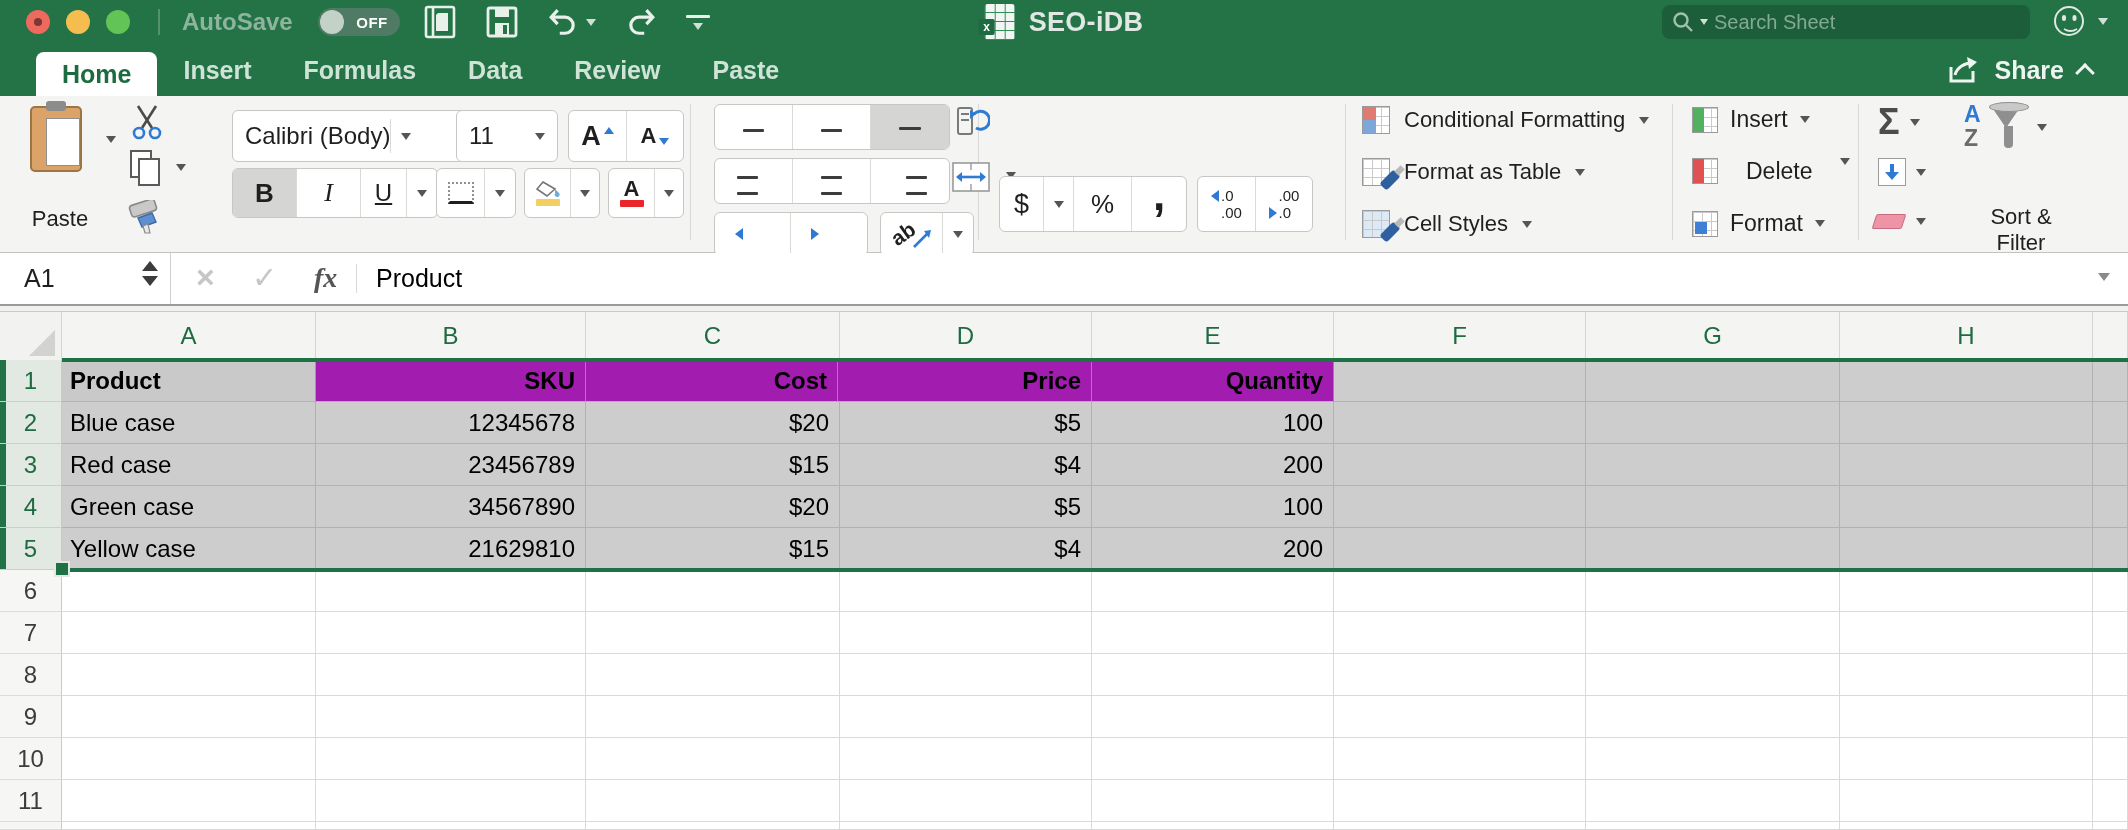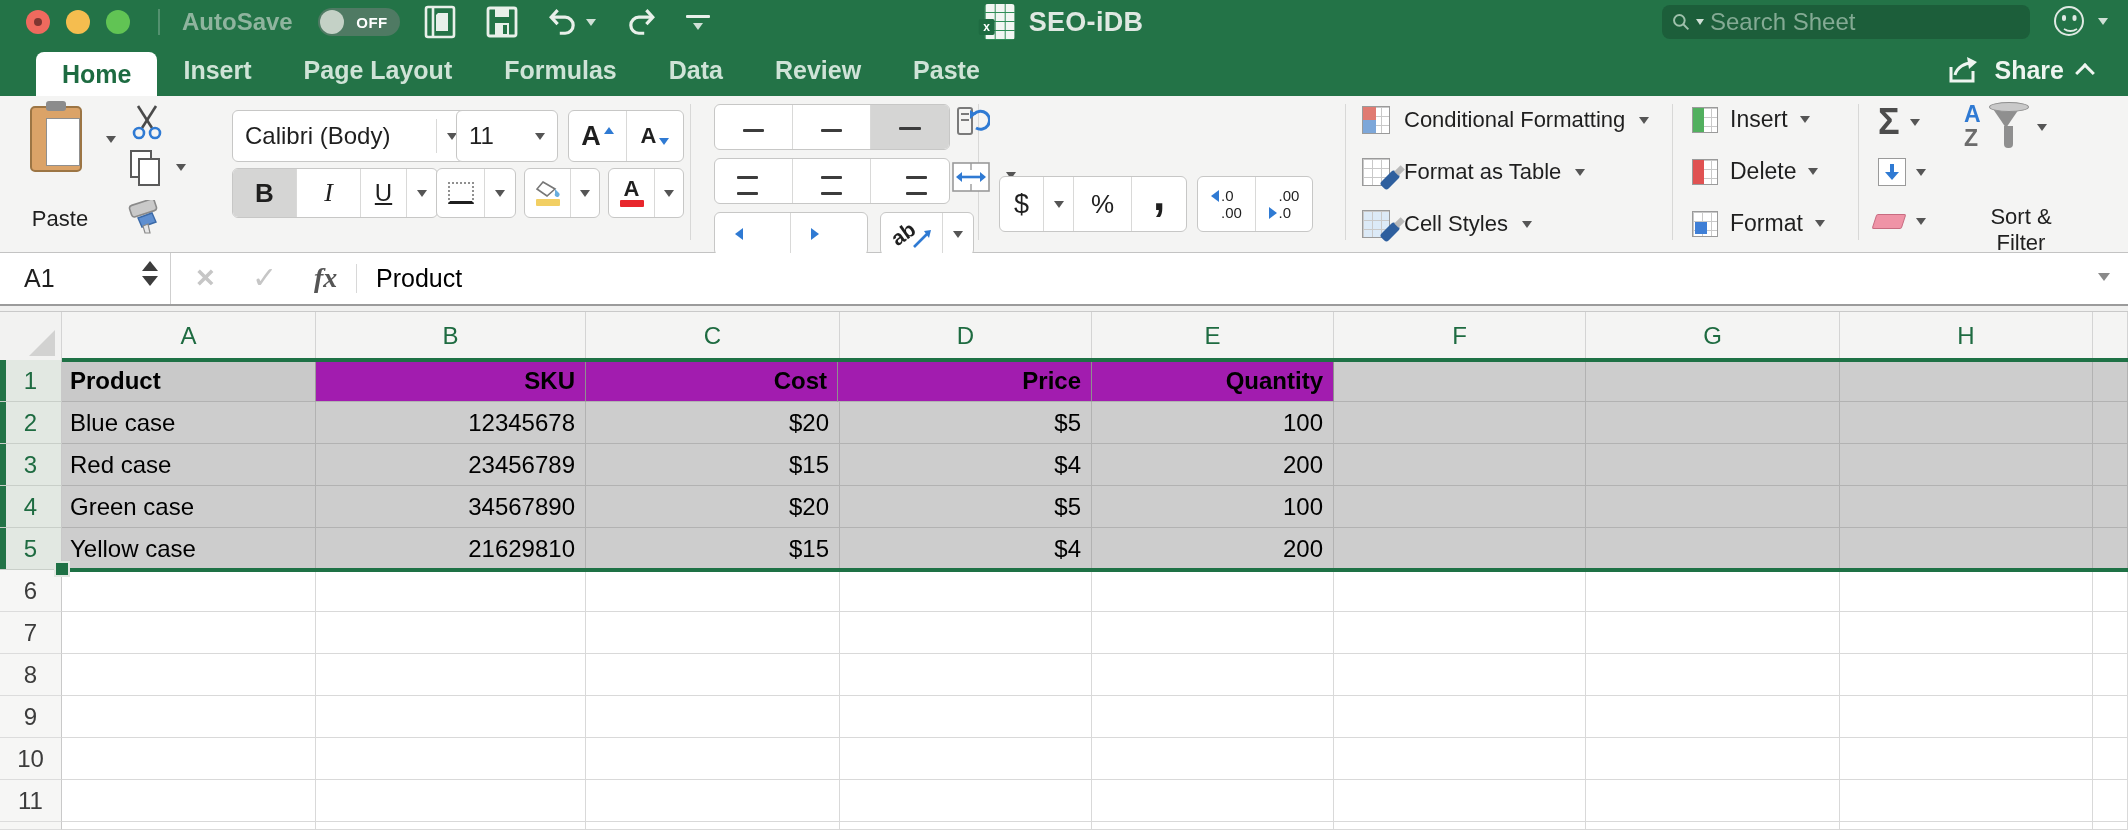--- a/index.html
+++ b/index.html
@@ -26,21 +26,21 @@
   .tri.up{transform:rotate(180deg)}
   .title-center{position:absolute;left:50%;top:0;height:44px;transform:translateX(-50%);display:flex;align-items:center;gap:14px}
   .xlicon{width:30px;height:36px;background:#f2f6f3;border-radius:3px;position:relative;
     background-image:linear-gradient(#2f8d57 1.5px,transparent 1.5px),linear-gradient(90deg,#2f8d57 1.5px,transparent 1.5px);
     background-size:10px 9px;background-position:0 8px}
   .xlbadge{position:absolute;left:-6px;bottom:5px;width:16px;height:16px;background:#1e6b41;color:#fff;
     font-size:12px;font-weight:700;text-align:center;line-height:16px;border-radius:2px}
   .doc-title{color:#dfe8e2;font-size:27px;font-weight:600;letter-spacing:.3px}
   .searchbox{position:absolute;left:1662px;top:5px;width:368px;height:34px;border-radius:8px;background:#1c5e3a;
     display:flex;align-items:center;padding:0 10px;gap:6px}
-  .searchbox input{flex:1;background:transparent;border:none;outline:none;font-size:24px;color:#cfe0d6;font-family:inherit}
+  .searchbox input{flex:1;background:transparent;border:none;outline:none;font-size:20px;color:#cfe0d6;font-family:inherit}
   .searchbox input::placeholder{color:#84aa94}
   .smiley{position:absolute;left:2054px;top:6px;width:30px;height:30px;border:2.4px solid #dfe9e3;border-radius:50%}
   .smiley::before{content:"";position:absolute;left:6px;top:7px;width:3.6px;height:6px;background:#dfe9e3;border-radius:2px;box-shadow:10.5px 0 0 #dfe9e3}
   .smiley::after{content:"";position:absolute;left:5px;top:9px;width:15px;height:11px;border:2.4px solid transparent;border-bottom-color:#dfe9e3;border-radius:50%}
   .smiley-dd{position:absolute;left:2098px;top:18px}
   
   .tabrow{position:relative;width:2128px;height:52px;background:#237347;display:flex;align-items:flex-end}
   .tabs{display:flex;align-items:flex-end;margin-left:36px;gap:0}
   .tab{color:#cfe3d7;font-size:25px;font-weight:600;padding:0 26px;height:52px;line-height:52px}
   .tab.active{background:#fff;color:#1d6b41;font-weight:700;border-radius:8px 8px 0 0;height:44px;line-height:44px}
@@ -185,21 +185,20 @@
     <input type="text" placeholder="Search Sheet" style="">
   </div>
   <div class="smiley"></div>
   <span class="tri lt sm smiley-dd"></span>
 </div>
 
 <div class="tabrow">
   <div class="tabs">
     <div class="tab active">Home</div>
     <div class="tab">Insert</div>
-    <div class="tab">Page Layout</div>
     <div class="tab">Formulas</div>
     <div class="tab">Data</div>
     <div class="tab">Review</div>
     <div class="tab">Paste</div>
   </div>
   <div class="share">
     <svg width="34" height="30" viewBox="0 0 34 30">
       <path d="M4 12 v14 h22 v-10" fill="none" stroke="#eef5f0" stroke-width="3"></path>
       <path d="M8 20 C10 12 18 8 25 8" fill="none" stroke="#eef5f0" stroke-width="3"></path>
       <path d="M20 2 L30 7 L22 14 Z" fill="#eef5f0"></path>
@@ -231,21 +230,21 @@
   </svg>
   <div class="abs" style="left:130px;top:54px;width:22px;height:28px;border:2px solid #5a5a5a;background:#fff"></div>
   <div class="abs" style="left:138px;top:62px;width:22px;height:28px;border:2px solid #5a5a5a;background:#fff"></div>
   <span class="tri sm abs" style="left:176px;top:68px"></span>
   <svg class="abs" style="left:126px;top:104px" width="36" height="34" viewBox="0 0 36 34">
     <rect x="4" y="2" width="26" height="12" rx="3" fill="#c9c9c9" stroke="#8a8a8a" stroke-width="1.6" transform="rotate(-18 17 8)"></rect>
     <path d="M12 18 L26 13 L30 22 L16 27 Z" fill="#5f8fd0" stroke="#3b6aa8" stroke-width="1.4"></path>
     <path d="M17 26 L22 24 L24 33 L19 33 Z" fill="#e8e8e8" stroke="#8a8a8a" stroke-width="1.2"></path>
   </svg>
 
-  <div class="btn abs" style="left:232px;top:14px;width:238px;height:52px;justify-content:space-between;padding:11px 12px">
+  <div class="btn abs" style="left:232px;top:14px;width:238px;height:52px;justify-content:flex-start;padding:11px 12px">
     <span style="font-size:24px;color:#1f1f1f">Calibri (Body)</span>
     <span style="display:flex;align-items:center;gap:0">
         <span style="width:1px;height:34px;background:#d9d9d8;margin-right:10px"></span>
         <span class="tri sm"></span>
       </span>
   </div>
   <div class="btn abs" style="left:456px;top:14px;width:102px;height:52px;justify-content:space-between;padding:0 12px">
     <span style="font-size:24px;color:#1f1f1f">11</span>
     <span class="tri sm"></span>
   </div>
@@ -458,21 +457,21 @@
       <span class="tri sm"></span>
   </div>
 
   <div class="abs" style="left:1692px;top:10px;display:flex;align-items:center;gap:12px">
     <div class="grid-ic" style="width:26px;height:26px">
         <div class="col-green"></div>
       </div>
     <span class="rlabel" style="font-size:23px">Insert</span>
       <span class="tri sm"></span>
   </div>
-  <div class="abs" style="left:1692px;top:62px;display:flex;align-items:center;gap:12px">
+  <div class="abs" style="left:1692px;top:62px;display:flex;gap:28px">
     <div class="grid-ic" style="width:26px;height:26px">
         <div class="col-red"></div>
       </div>
     <span class="rlabel" style="font-size:23px">Delete</span>
       <span class="tri sm"></span>
   </div>
   <div class="abs" style="left:1692px;top:114px;display:flex;align-items:center;gap:12px">
     <div class="grid-ic" style="width:26px;height:26px">
         <div class="fmt-sq"></div>
       </div>

